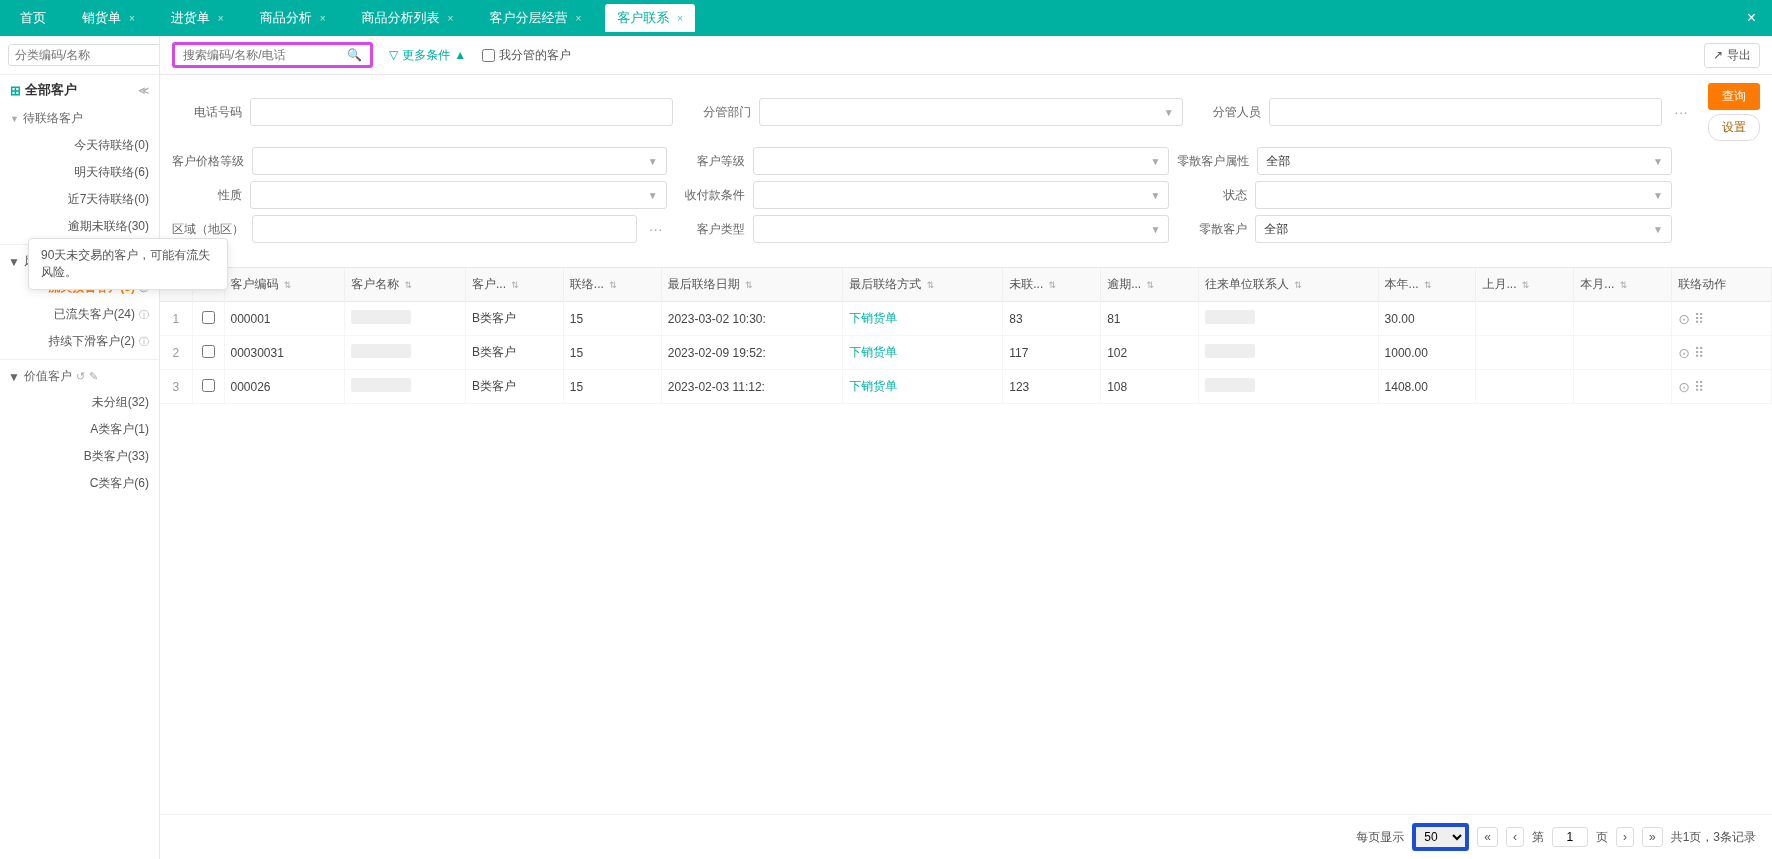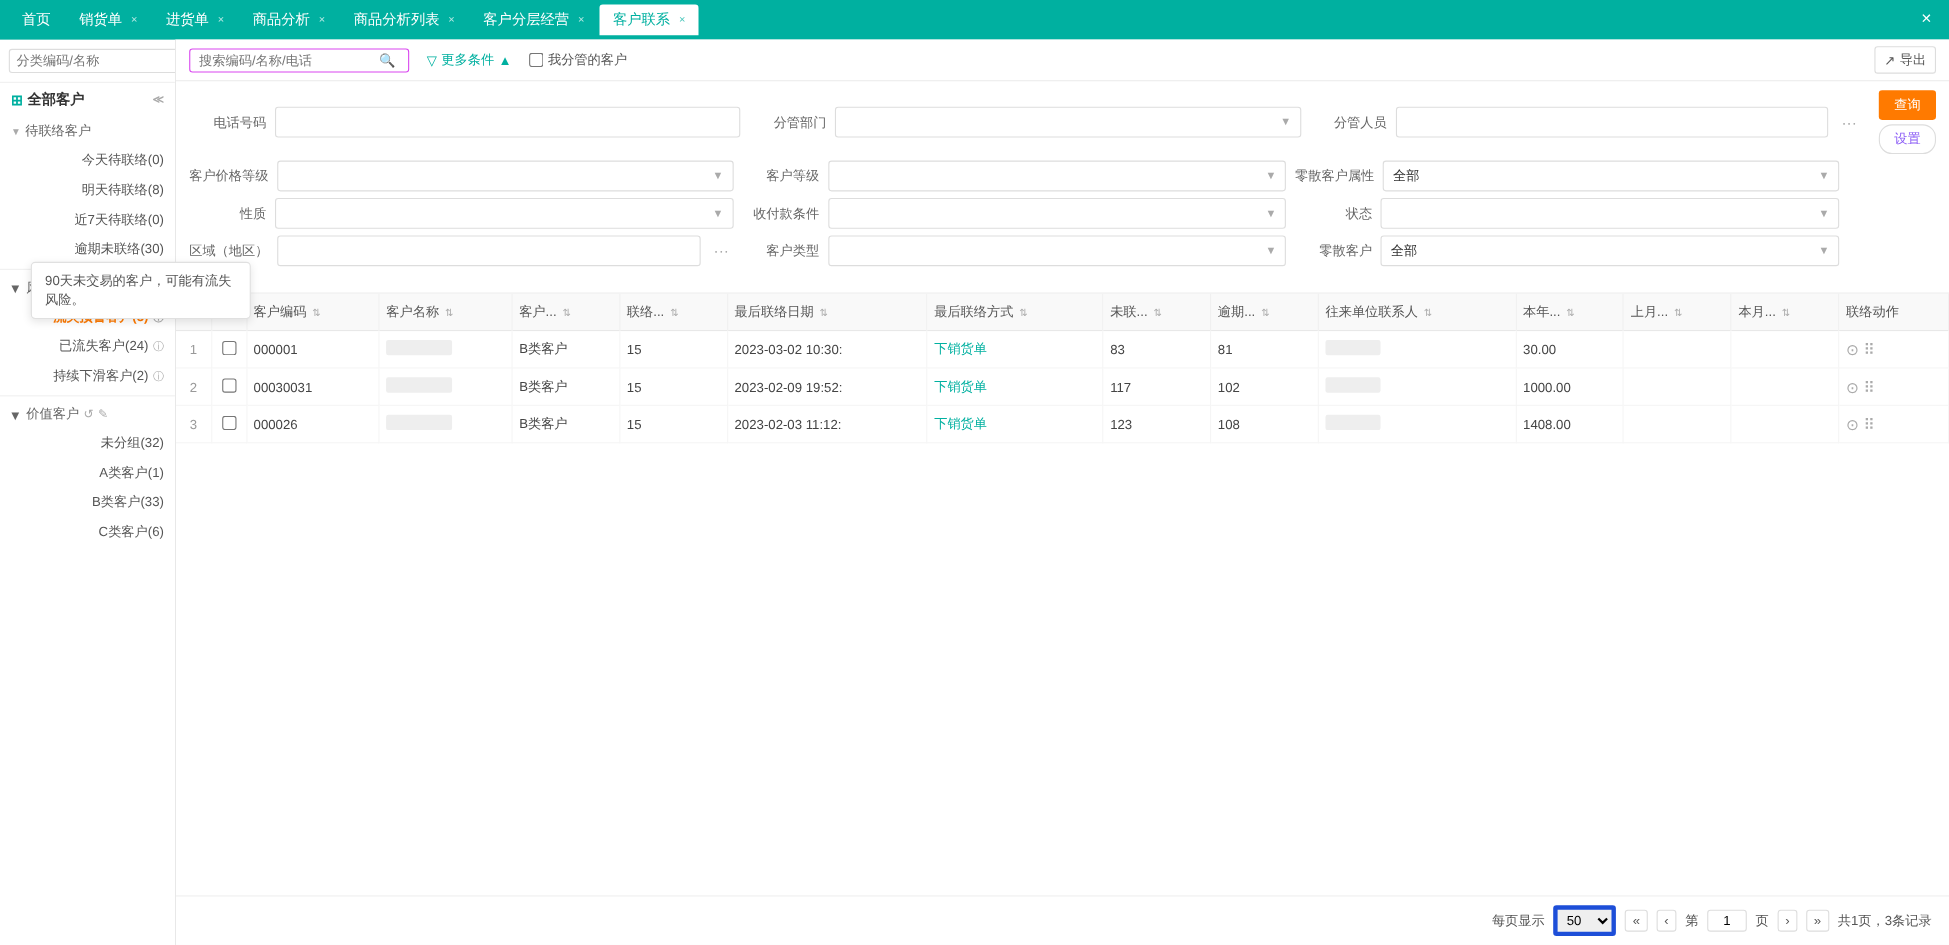--- a/index.html
+++ b/index.html
@@ -5,21 +5,21 @@
     * { box-sizing: border-box; margin: 0; padding: 0; }
     body { font-family: "Microsoft YaHei", Arial, sans-serif; font-size: 12px; background: #f5f5f5; color: #333; }
 
     
     .top-nav {
       display: flex;
       align-items: center;
       background: #00b0a0;
       height: 36px;
       padding: 0 8px;
-      gap: 2px;
+      gap: 12px;
     }
     .top-nav .nav-item {
       display: flex;
       align-items: center;
       padding: 0 12px;
       height: 28px;
       color: #fff;
       font-size: 13px;
       cursor: pointer;
       border-radius: 3px 3px 0 0;
@@ -118,21 +118,21 @@
       background: #fff;
       border-bottom: 1px solid #e8e8e8;
       padding: 6px 12px;
       display: flex;
       align-items: center;
       gap: 8px;
     }
     .filter-search {
       display: flex;
       align-items: center;
-      border: 1px solid #d946ef;
+      border: 3px solid #d946ef;
       border-radius: 3px;
       padding: 3px 8px;
       gap: 4px;
       min-width: 200px;
     }
     .filter-search input {
       border: none;
       outline: none;
       font-size: 12px;
       color: #aaa;
@@ -238,21 +238,21 @@
       color: #fff;
       border: none;
       border-radius: 3px;
       padding: 5px 14px;
       font-size: 12px;
       cursor: pointer;
       white-space: nowrap;
     }
     .settings-btn {
       background: #fff;
-      color: #8b5cf6;
+      color: #a16207;
       border: 1px solid #ddd;
       border-radius: 12px;
       padding: 4px 12px;
       font-size: 12px;
       cursor: pointer;
       white-space: nowrap;
     }
 
     
     .table-container {
@@ -402,21 +402,21 @@
     </div>
 
     <div class="sidebar-group-title">
       <span class="arrow">▼</span>
       <span>待联络客户</span>
     </div>
     <div class="sidebar-item">
       <span>今天待联络(0)</span>
     </div>
     <div class="sidebar-item">
-      <span>明天待联络(8)</span>
+      <span>明天待联络(6)</span>
     </div>
     <div class="sidebar-item">
       <span>近7天待联络(0)</span>
     </div>
     <div class="sidebar-item">
       <span>逾期未联络(30)</span>
     </div>
 
     <div class="sidebar-divider"></div>
 

